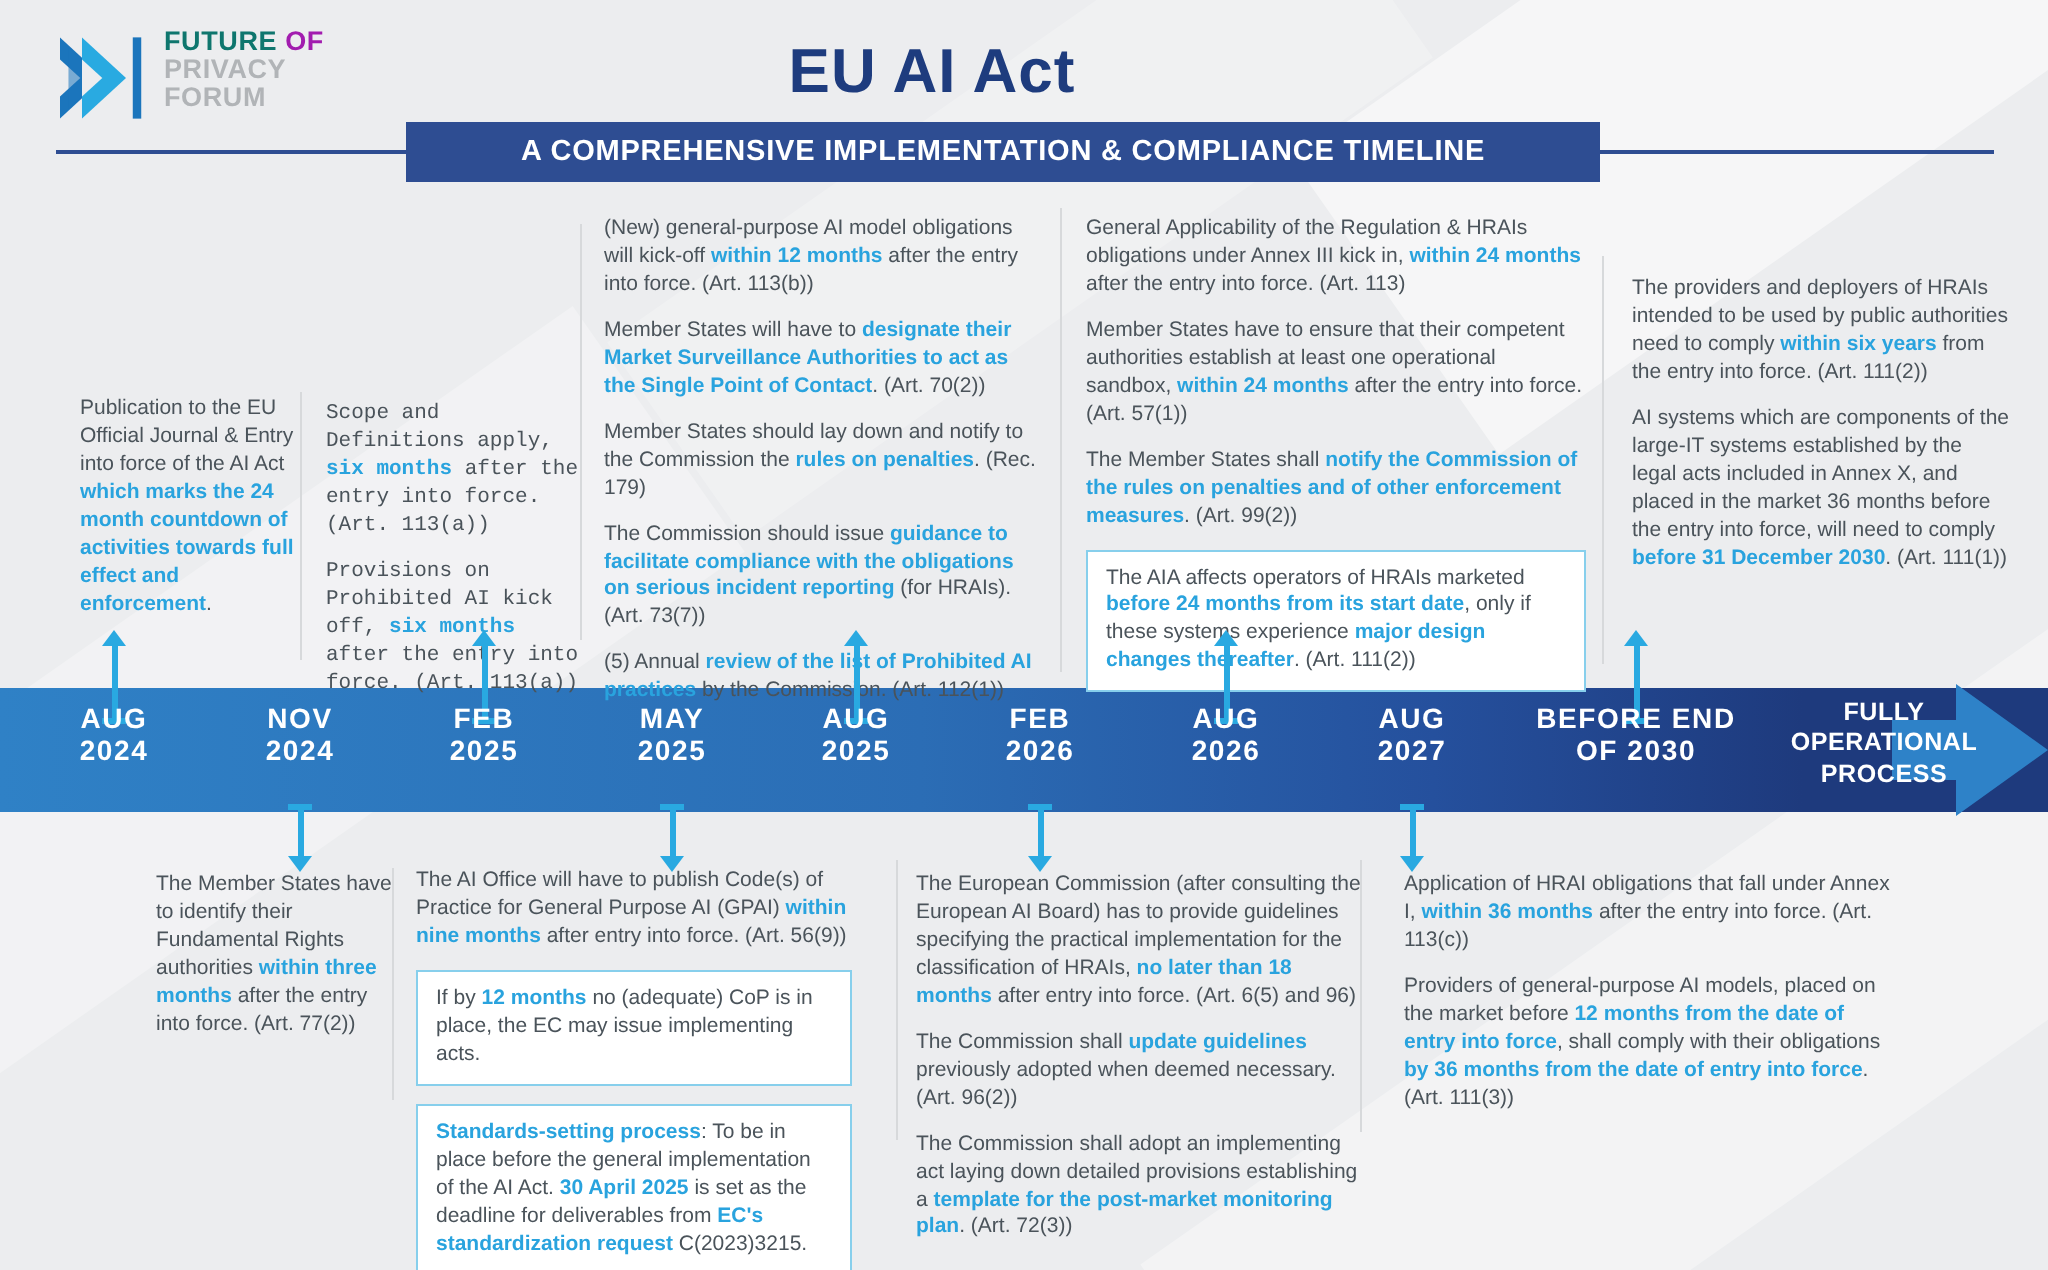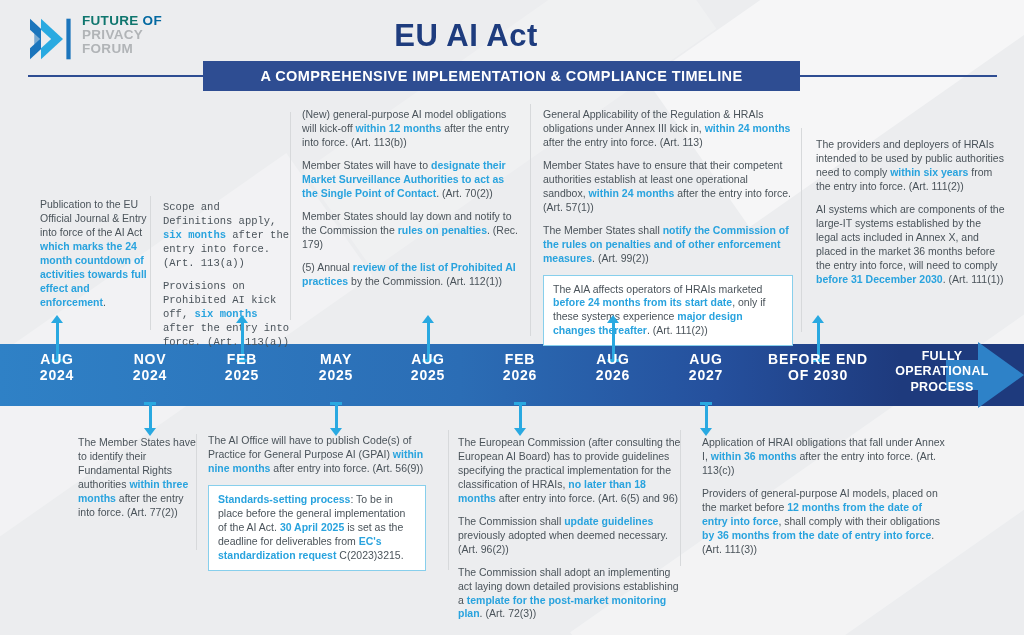--- a/index.html
+++ b/index.html
@@ -17,21 +17,21 @@
   .r2 { left:-180px; top:300px; width:560px; height:150px; opacity:.6;}
   .r3 { left:560px; top:440px; width:620px; height:160px; opacity:.7;}
   .r4 { left:300px; top:40px;  width:420px; height:120px; opacity:.45;}
 
   .layer { position:absolute; z-index:2; }
 
   
   .logo { left:30px; top:14px; display:flex; align-items:flex-start; gap:8px; }
   .logo-text { font-weight:bold; font-size:13.5px; line-height:1.02; letter-spacing:.3px; }
   .lt-dark { color:#0f766e; }
-  .lt-pale { color:#0369a1; }
+  .lt-pale { color:#a21caf; }
   .lt-gray { color:#b1b4b7; display:block; }
   .title { left:0; top:18px; width:932px; text-align:center;
            font-size:31px; font-weight:bold; color:#1e3c7e; letter-spacing:.5px; }
   .banner { left:203px; top:61px; width:597px; height:30px; background:#2e4d92;
             display:flex; align-items:center; justify-content:center;
             color:#ffffff; font-weight:bold; font-size:14.5px; letter-spacing:.4px; }
   .hline { position:absolute; height:2px; background:#2e4d92; top:75px; z-index:2; }
   .hl-left  { left:28px;  width:175px; }
   .hl-right { left:800px; width:197px; }
 
@@ -203,38 +203,40 @@
     <p class="para"><span>Publication to the EU Official Journal &amp; Entry into force of the AI Act </span><span class="hl">which marks the 24 month countdown of activities towards full effect and enforcement</span><span>.</span></p>
   </div>
 <div class="col" style="left:163px; top:201px; width:128px;font-family:Liberation Mono, monospace;">
     <p class="para"><span>Scope and Definitions apply, </span><span class="hl">six months</span><span> after the entry into force. (Art. 113(a))</span></p>
     <p class="para"><span>Provisions on Prohibited AI kick off, </span><span class="hl">six months</span><span> after the entry into force. (Art. 113(a))</span></p>
   </div>
 <div class="col" style="left:302px; top:108px; width:216px;">
     <p class="para"><span>(New) general-purpose AI model obligations will kick-off </span><span class="hl">within 12 months</span><span> after the entry into force. (Art. 113(b))</span></p>
     <p class="para"><span>Member States will have to </span><span class="hl">designate their Market Surveillance Authorities to act as the Single Point of Contact</span><span>. (Art. 70(2))</span></p>
     <p class="para"><span>Member States should lay down and notify to the Commission the </span><span class="hl">rules on penalties</span><span>. (Rec. 179)</span></p>
+    <p class="para"><span>The Commission should issue </span><span class="hl">guidance to facilitate compliance with the obligations on serious incident reporting</span><span> (for HRAIs). (Art. 73(7))</span></p>
     <p class="para"><span>(5) Annual </span><span class="hl">review of the list of Prohibited AI practices</span><span> by the Commission. (Art. 112(1))</span></p>
   </div>
 <div class="col" style="left:543px; top:108px; width:250px;">
     <p class="para"><span>General Applicability of the Regulation &amp; HRAIs obligations under Annex III kick in, </span><span class="hl">within 24 months</span><span> after the entry into force. (Art. 113)</span></p>
     <p class="para"><span>Member States have to ensure that their competent authorities establish at least one operational sandbox, </span><span class="hl">within 24 months</span><span> after the entry into force. (Art. 57(1))</span></p>
     <p class="para"><span>The Member States shall </span><span class="hl">notify the Commission of the rules on penalties and of other enforcement measures</span><span>. (Art. 99(2))</span></p>
     <div class="note-box"><span>The AIA affects operators of HRAIs marketed </span><span class="hl">before 24 months from its start date</span><span>, only if these systems experience </span><span class="hl">major design changes thereafter</span><span>. (Art. 111(2))</span></div>
   </div>
 <div class="col" style="left:816px; top:138px; width:190px;">
     <p class="para"><span>The providers and deployers of HRAIs intended to be used by public authorities need to comply </span><span class="hl">within six years</span><span> from the entry into force. (Art. 111(2))</span></p>
     <p class="para"><span>AI systems which are components of the large-IT systems established by the legal acts included in Annex X, and placed in the market 36 months before the entry into force, will need to comply </span><span class="hl">before 31 December 2030</span><span>. (Art. 111(1))</span></p>
   </div>
 
 <div class="col" style="left:78px;  top:436px; width:118px;">
     <p class="para"><span>The Member States have to identify their Fundamental Rights authorities </span><span class="hl">within three months</span><span> after the entry into force. (Art. 77(2))</span></p>
   </div>
 <div class="col" style="left:208px; top:434px; width:218px;">
     <p class="para"><span>The AI Office will have to publish Code(s) of Practice for General Purpose AI (GPAI) </span><span class="hl">within nine months</span><span> after entry into force. (Art. 56(9))</span></p>
+    <div class="note-box"><span>If by </span><span class="hl">12 months</span><span> no (adequate) CoP is in place, the EC may issue implementing acts.</span></div>
     <div class="note-box"><span class="hl">Standards-setting process</span><span>: To be in place before the general implementation of the AI Act. </span><span class="hl">30 April 2025</span><span> is set as the deadline for deliverables from </span><span class="hl">EC's standardization request</span><span> C(2023)3215.</span></div>
   </div>
 <div class="col" style="left:458px; top:436px; width:228px;">
     <p class="para"><span>The European Commission (after consulting the European AI Board) has to provide guidelines specifying the practical implementation for the classification of HRAIs, </span><span class="hl">no later than 18 months</span><span> after entry into force. (Art. 6(5) and 96)</span></p>
     <p class="para"><span>The Commission shall </span><span class="hl">update guidelines</span><span> previously adopted when deemed necessary. (Art. 96(2))</span></p>
     <p class="para"><span>The Commission shall adopt an implementing act laying down detailed provisions establishing a </span><span class="hl">template for the post-market monitoring plan</span><span>. (Art. 72(3))</span></p>
   </div>
 <div class="col" style="left:702px; top:436px; width:245px;">
     <p class="para"><span>Application of HRAI obligations that fall under Annex I, </span><span class="hl">within 36 months</span><span> after the entry into force. (Art. 113(c))</span></p>
     <p class="para"><span>Providers of general-purpose AI models, placed on the market before </span><span class="hl">12 months from the date of entry into force</span><span>, shall comply with their obligations </span><span class="hl">by 36 months</span><span> </span><span class="hl">from the date of entry into force</span><span>. (Art. 111(3))</span></p>

